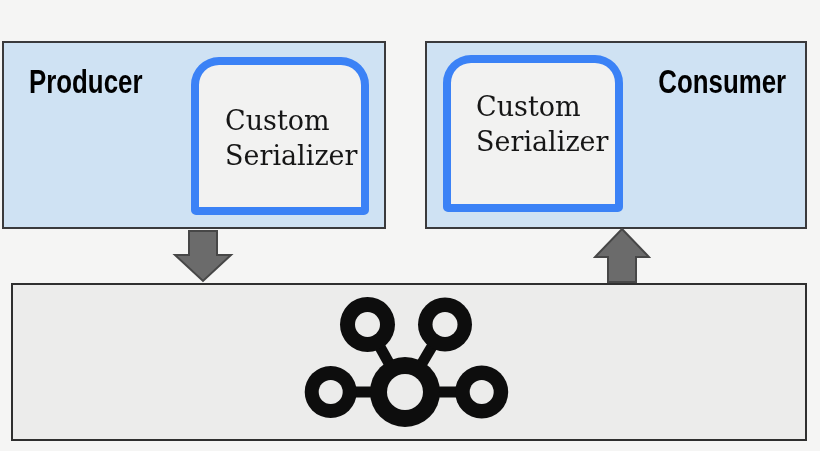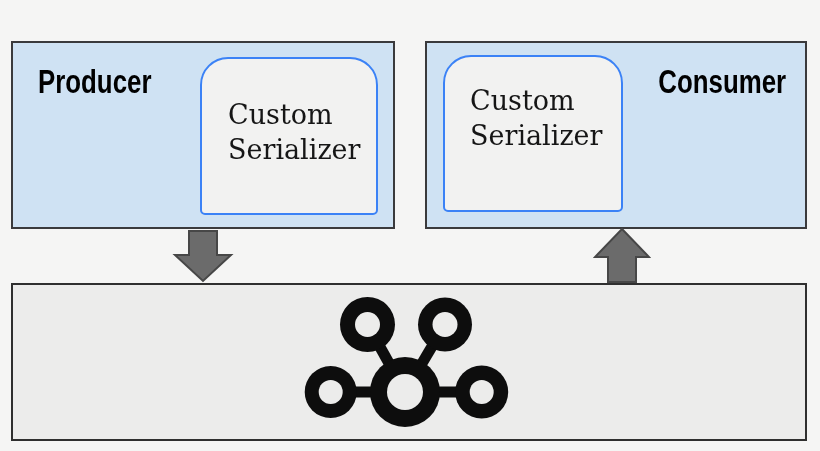--- a/index.html
+++ b/index.html
@@ -5,30 +5,30 @@
   html, body { margin: 0; padding: 0; background: #f5f5f4; }
   .canvas {
     position: relative; width: 820px; height: 451px;
     background: #f5f5f4; overflow: hidden;
     font-family: "Liberation Sans", sans-serif;
   }
   .topbox {
     position: absolute; top: 41px; height: 188px;
     background: #cfe2f3; border: 2px solid #3a3a3c; box-sizing: border-box;
   }
-  .producer-box { left: 11px; width: 384px; }
+  .producer-box { left: 2px; width: 384px; }
   .consumer-box { left: 425px; width: 382px; }
   .box-label {
     position: absolute; top: 21px; font-weight: 900; font-size: 34px;
     line-height: 34px; color: #000; white-space: nowrap;
   }
   .box-label.at-left  { left: 25px;  transform: scaleX(0.76); transform-origin: 0 50%; }
   .box-label.at-right { right: 19px; transform: scaleX(0.76); transform-origin: 100% 50%; }
   .inner-box {
-    position: absolute; background: #f2f2f1; border: 2px solid #3b82f6;
+    position: absolute; background: #f2f2f1; border: 8px solid #3b82f6;
     box-sizing: border-box; border-radius: 28px 28px 5px 5px;
     font-family: "DejaVu Serif", serif; font-size: 27px; line-height: 35px;
     color: #161616;
   }
   .serializer-box   { left: 187px; top: 14px; width: 178px; height: 158px; padding: 38px 0 0 26px; }
   .deserializer-box { left: 16px;  top: 12px; width: 180px; height: 157px; padding: 26px 0 0 25px; }
   .broker-box {
     position: absolute; left: 11px; top: 283px; width: 796px; height: 158px;
     background: #ececeb; border: 2px solid #2f2f2f; box-sizing: border-box;
   }

